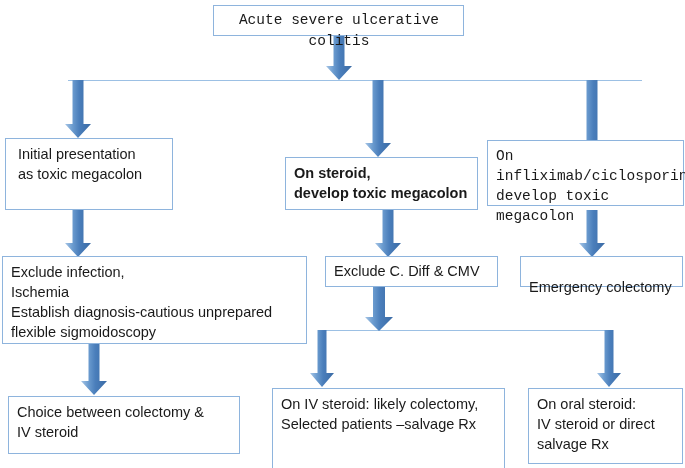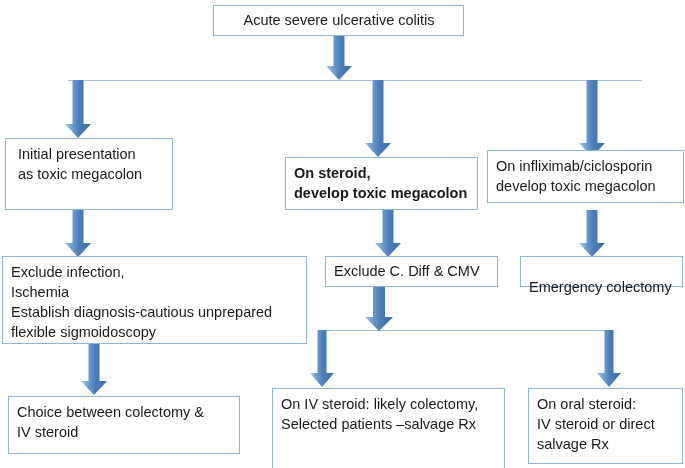--- a/index.html
+++ b/index.html
@@ -45,21 +45,21 @@
     <defs>
       <linearGradient id="ag" x1="0" y1="0" x2="1" y2="0">
         <stop offset="0%" stop-color="#a8c6e6"></stop>
         <stop offset="28%" stop-color="#6d9dd0"></stop>
         <stop offset="55%" stop-color="#4a7ebb"></stop>
         <stop offset="100%" stop-color="#3b6ba5"></stop>
       </linearGradient>
     </defs>
   </svg>
 
-  <div class="node" style="left:213px;top:5px;width:251px;height:31px;text-align:center;line-height:21px;padding-top:4px;">Acute severe ulcerative colitis</div>
+  <div class="node" style="left:213px;top:5px;width:251px;height:31px;text-align:center;line-height:21px;padding-top:4px;font-family:Liberation Mono, monospace;">Acute severe ulcerative colitis</div>
 
   <div class="arrow" style="left:325px;top:36px;">
     <svg width="28" height="45" viewBox="0 0 28 45">
       <path d="M8.5 0 H19.5 V30 H27 L14 44 L1 30 H8.5 Z" fill="url(#ag)"></path>
     </svg>
   </div>
 
   <div class="hline" style="left:68px;top:80px;width:574px;"></div>
 
   <div class="arrow" style="left:64px;top:80px;">
@@ -79,21 +79,21 @@
       <path d="M8.5 0 H19.5 V63 H27 L14 77 L1 63 H8.5 Z" fill="url(#ag)"></path>
     </svg>
   </div>
 
   <div class="node" style="left:5px;top:138px;width:168px;height:72px;padding-left:12px;">Initial presentation
 as toxic megacolon</div>
 
   <div class="node" style="left:285px;top:157px;width:193px;height:53px;font-weight:bold;">On steroid,
 develop toxic megacolon</div>
 
-  <div class="node" style="left:487px;top:150px;width:197px;height:53px;">On infliximab/ciclosporin
+  <div class="node" style="left:487px;top:140px;width:197px;height:66px;font-family:Liberation Mono, monospace;">On infliximab/ciclosporin
 develop toxic megacolon</div>
 
   <div class="arrow" style="left:64px;top:210px;">
     <svg width="28" height="48" viewBox="0 0 28 48">
       <path d="M8.5 0 H19.5 V33 H27 L14 47 L1 33 H8.5 Z" fill="url(#ag)"></path>
     </svg>
   </div>
 
   <div class="arrow" style="left:374px;top:210px;">
     <svg width="28" height="48" viewBox="0 0 28 48">

